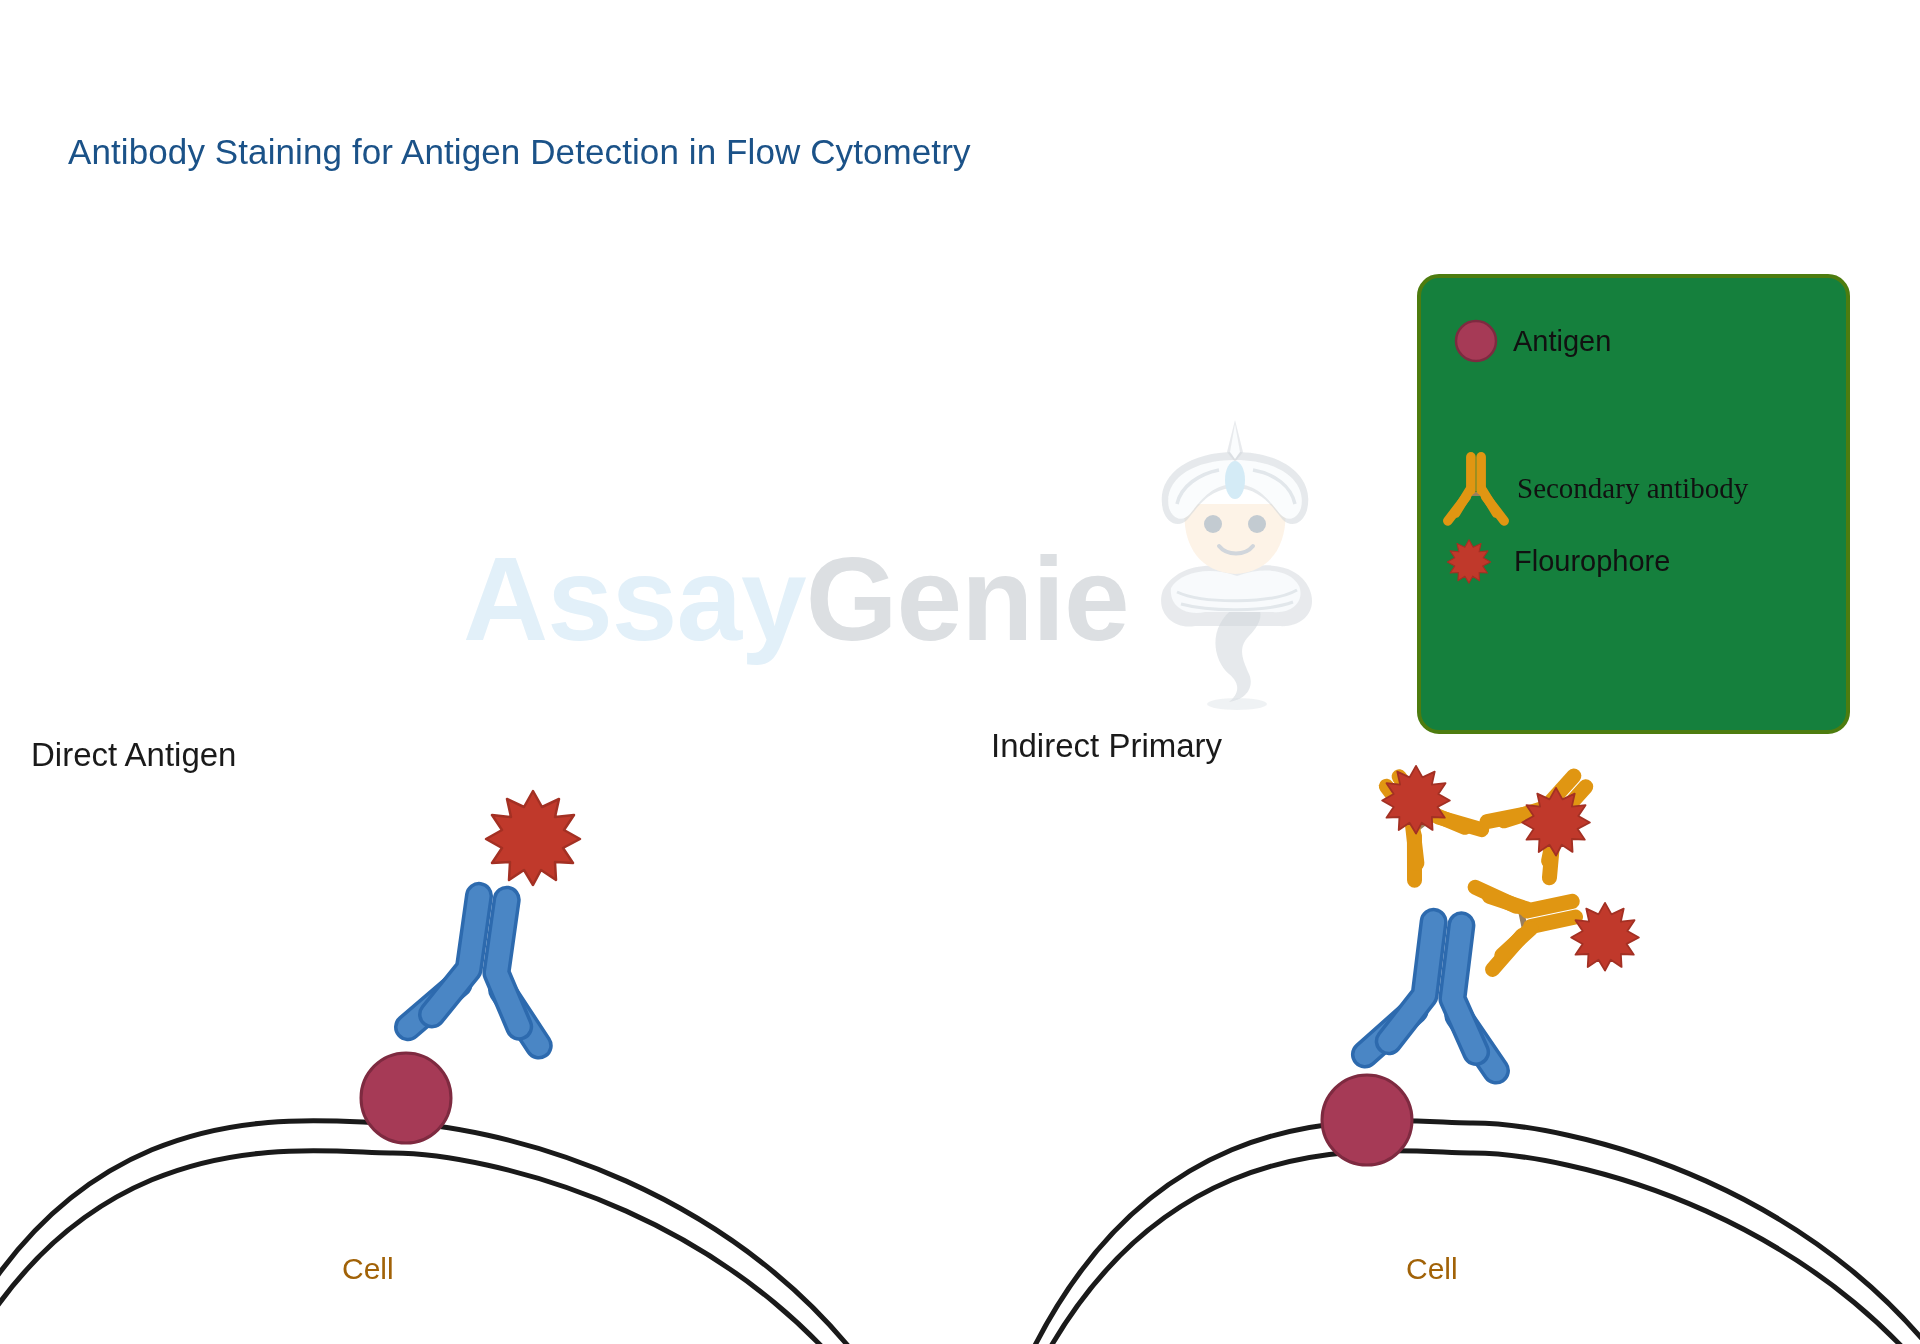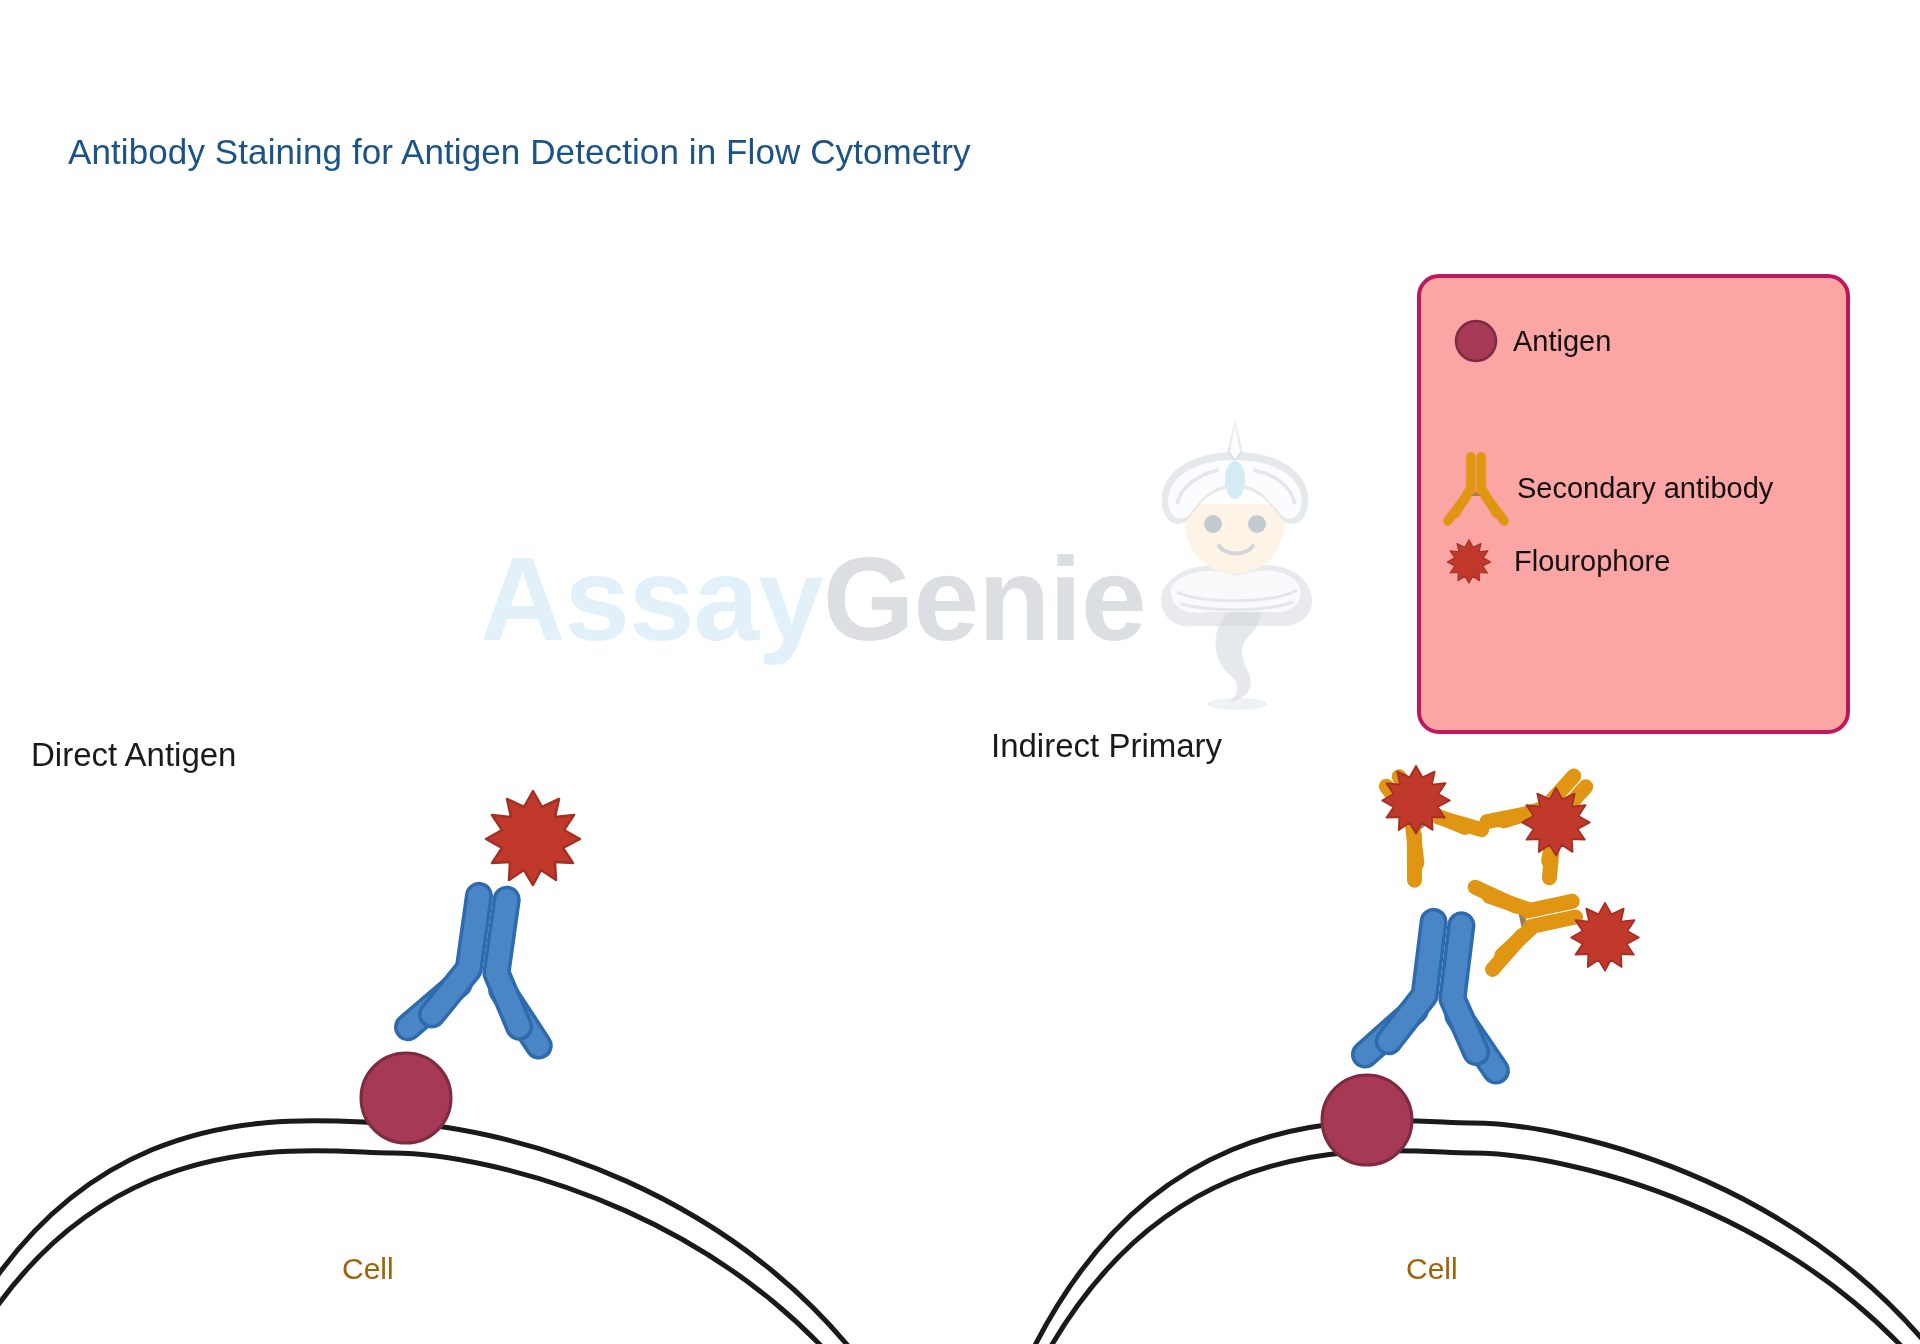--- a/index.html
+++ b/index.html
@@ -45,50 +45,50 @@
   }
   #cell-label-left  { left: 342px;  top: 1240px; }
   #cell-label-right { left: 1406px; top: 1240px; }
 
   #legend-box {
     position: absolute;
     left: 1417px;
     top: 274px;
     width: 433px;
     height: 460px;
-    border: 4px solid #be185d;
+    border: 4px solid #4d7c0f;
     border-radius: 22px;
-    background: #fca5a5;
+    background: #15803d;
     box-sizing: border-box;
   }
   .legend-row {
     position: absolute;
     display: flex;
     align-items: center;
   }
   .legend-text {
     font-size: 29px;
     color: #111111;
     white-space: nowrap;
   }
   #legend-row-antigen   { left: 32px; top: 40px; }
   #legend-row-primary   { left: 18px; top: 92px; }
   #legend-row-secondary { left: 16px; top: 172px; }
   #legend-row-fluoro    { left: 25px; top: 260px; }
 
   .legend-icon { flex: 0 0 auto; display: block; }
   #legend-row-antigen   .legend-text { margin-left: 14px; }
   #legend-row-primary   .legend-text { margin-left: 4px; }
-  #legend-row-secondary .legend-text { margin-left: 2px; }
+  #legend-row-secondary .legend-text { margin-left: 2px; font-family: Liberation Serif, serif; }
   #legend-row-fluoro    .legend-text { margin-left: 22px; }
 
   
   #watermark-wordmark {
     position: absolute;
-    left: 480px;
+    left: 463px;
     top: 531px;
     font-size: 118px;
     font-weight: bold;
     letter-spacing: -1px;
     white-space: nowrap;
     pointer-events: none;
     user-select: none;
     text-align: right;
   }
   #watermark-assay { color: #E2F0F9; }

